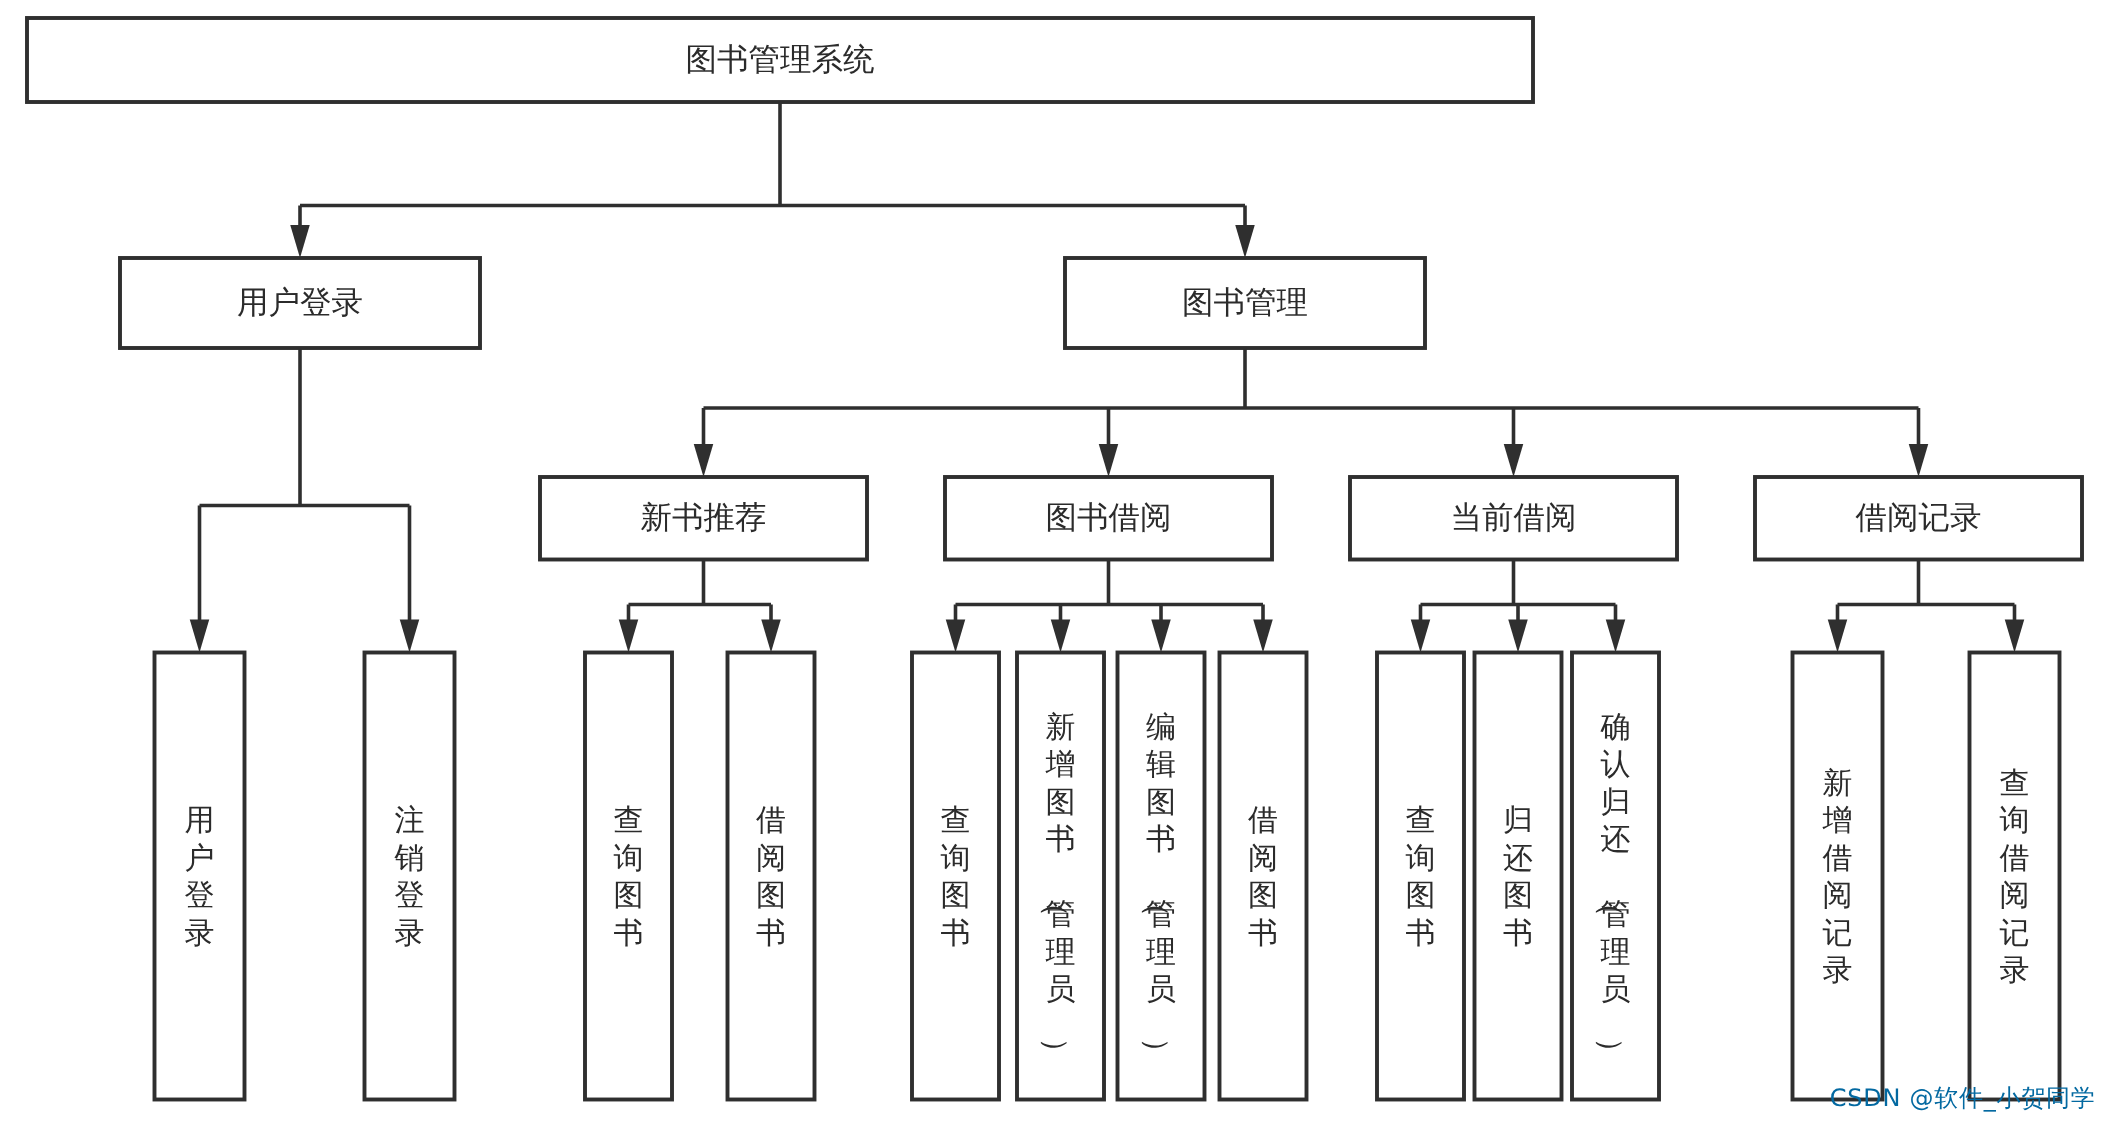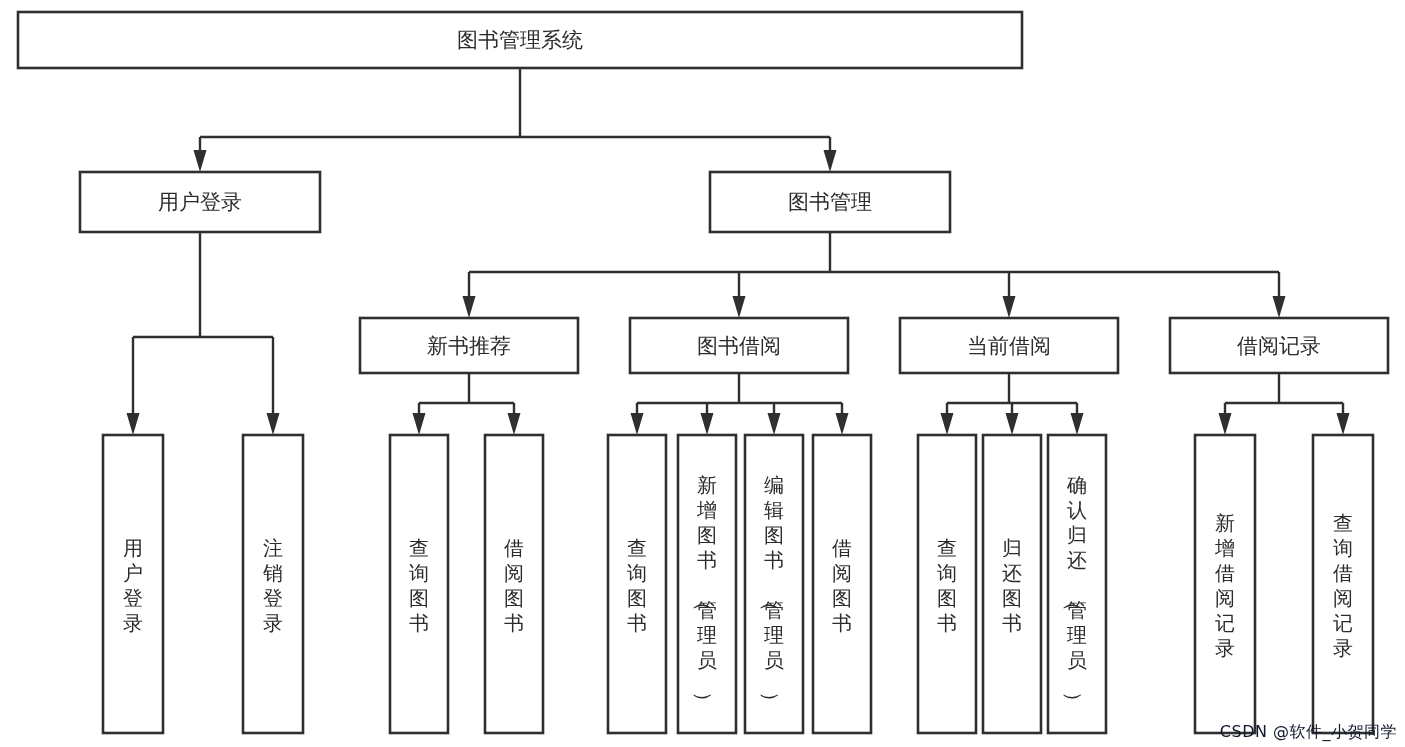--- a/index.html
+++ b/index.html
@@ -48,21 +48,21 @@
   }
   .arrow-head {
     fill: #2f2f2f;
   }
   .watermark {
     position: absolute;
     right: 8px;
     bottom: 4px;
     font-family: "DejaVu Sans", "Liberation Sans", sans-serif;
     font-size: 16px;
-    color: #0f172a;
+    color: #0369a1;
     letter-spacing: 0.5px;
     user-select: none;
     white-space: nowrap;
   }
 </style>
 </head>
 <body>
 
 <svg id="chart-root" viewBox="0 0 1405 747">
   <g id="edge-layer">

